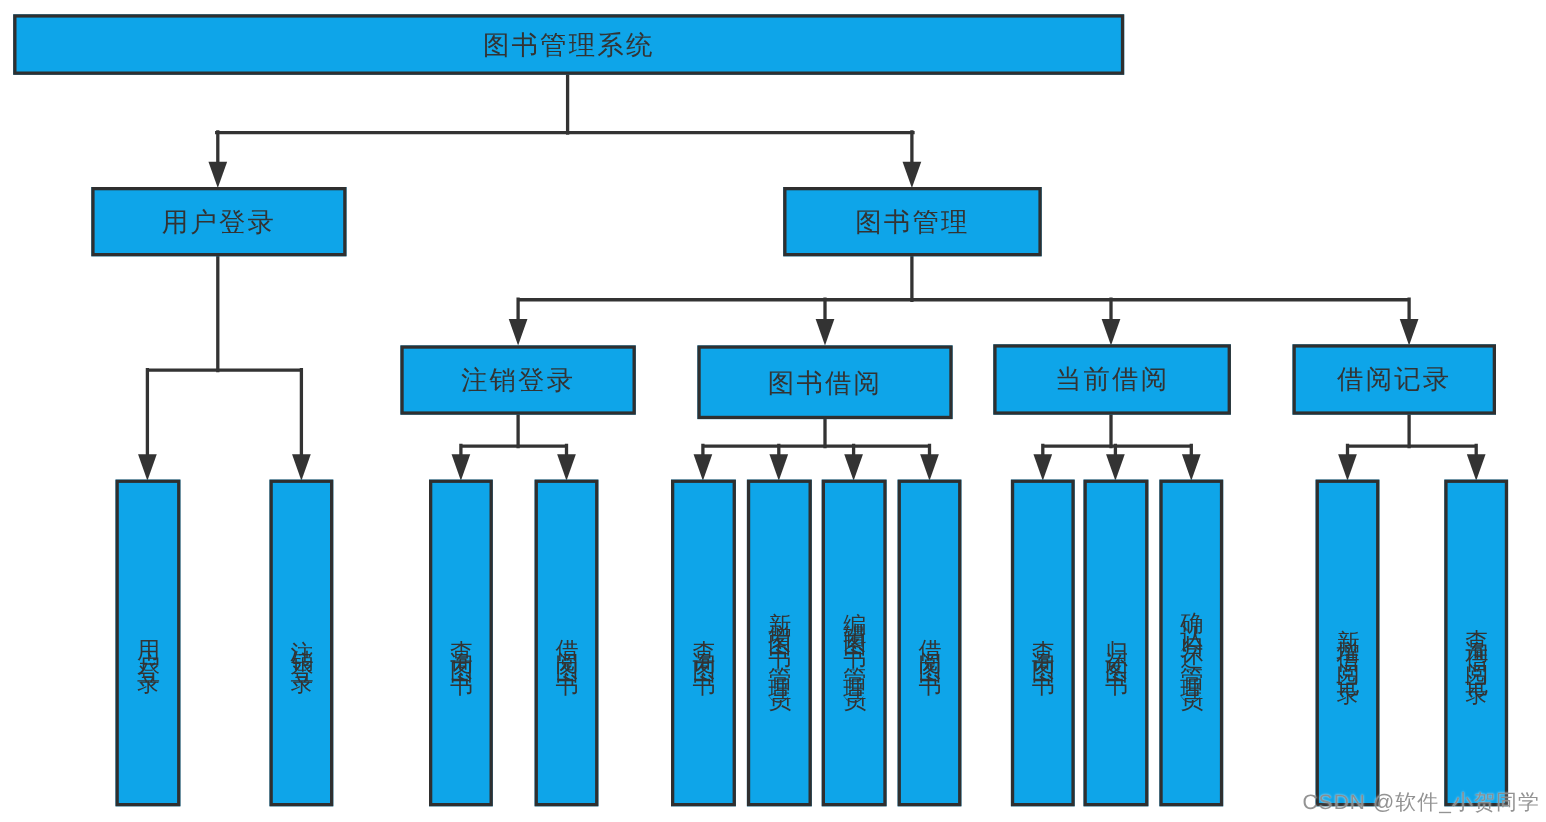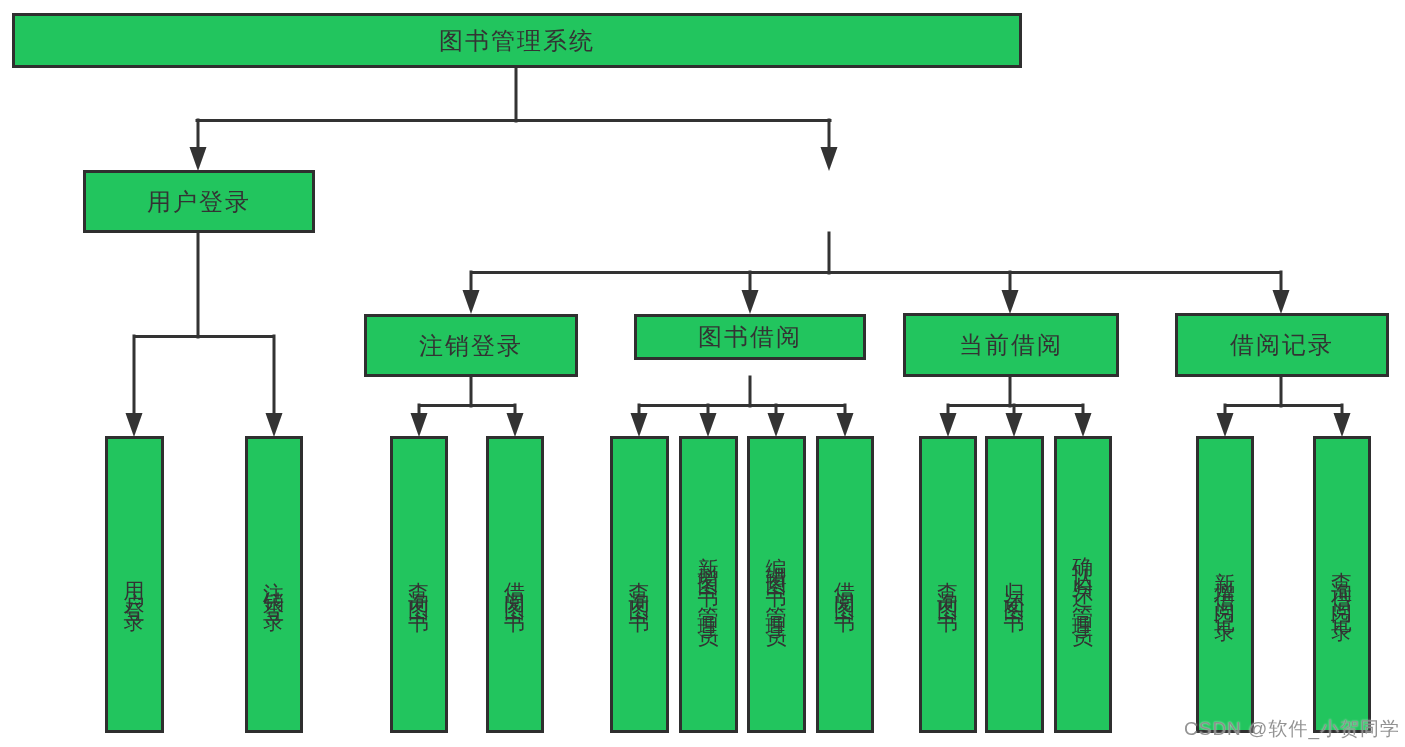--- a/index.html
+++ b/index.html
@@ -18,21 +18,21 @@
   .connectors {
     position: absolute;
     left: 0;
     top: 0;
     pointer-events: none;
   }
   .box {
     position: absolute;
     box-sizing: border-box;
     border: 3px solid #2f2f2f;
-    background: #22c55e;
+    background: #0ea5e9;
     display: flex;
     align-items: center;
     justify-content: center;
   }
   .box .lbl {
     color: #333333;
     font-size: 24px;
     letter-spacing: 2px;
     white-space: nowrap;
   }
@@ -109,31 +109,34 @@
       </g>
   </svg>
 
   <div class="box root" style="left:12px;top:13px;width:1010px;height:55px">
     <span class="lbl">图书管理系统</span>
   </div>
 
   <div class="box" style="left:83px;top:170px;width:232px;height:63px">
     <span class="lbl">用户登录</span>
   </div>
+  <div class="box" style="left:712px;top:170px;width:235px;height:63px">
+    <span class="lbl">图书管理</span>
+  </div>
 
   <div class="box" style="left:364px;top:314px;width:214px;height:63px">
     <span class="lbl">注销登录</span>
   </div>
-  <div class="box" style="left:634px;top:314px;width:232px;height:46px">
+  <div class="box" style="left:634px;top:314px;width:232px;height:67px">
     <span class="lbl">图书借阅</span>
   </div>
   <div class="box" style="left:903px;top:313px;width:216px;height:64px">
     <span class="lbl">当前借阅</span>
   </div>
-  <div class="box" style="left:1175px;top:313px;width:214px;height:64px">
+  <div class="box" style="left:1175px;top:313px;width:185px;height:64px">
     <span class="lbl">借阅记录</span>
   </div>
 
   <div class="box v" style="left:105px;top:436px;width:59px;height:297px">
     <span class="lbl">用户登录</span>
   </div>
   <div class="box v" style="left:245px;top:436px;width:58px;height:297px">
     <span class="lbl">注销登录</span>
   </div>
 

